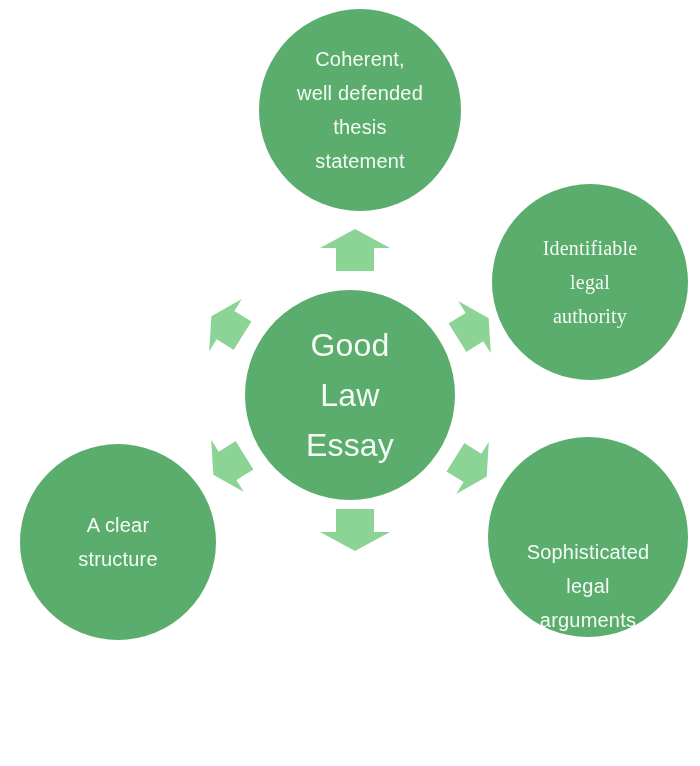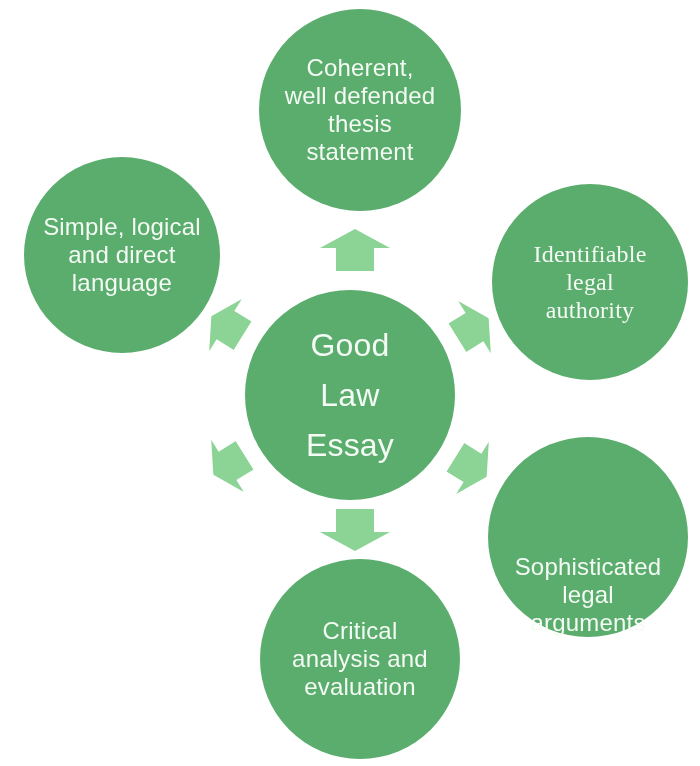--- a/index.html
+++ b/index.html
@@ -20,22 +20,22 @@
     border-radius: 50%;
     background: var(--circle, #5aad6c);
     display: flex;
     align-items: center;
     justify-content: center;
     text-align: center;
   }
   .label {
     color: var(--text, #f4faf4);
     white-space: pre-line;
-    font-size: 24px;
-    line-height: 28px;
+    font-size: 20px;
+    line-height: 34px;
     letter-spacing: 0.2px;
   }
   .center-circle { left: 245px; top: 290px; width: 210px; height: 210px; }
   .center-label  { font-size: 32px; line-height: 50px; }
   .sat-top    { left: 259px; top: 9px;   width: 202px; height: 202px; }
   .sat-tr     { left: 492px; top: 184px; width: 196px; height: 196px; font-family: Liberation Serif, serif; }
   .sat-br     { left: 488px; top: 437px; width: 200px; height: 200px; align-items: flex-end; }
   .sat-bottom { left: 260px; top: 559px; width: 200px; height: 200px; }
   .sat-bl     { left: 20px;  top: 444px; width: 196px; height: 196px; }
   .sat-tl     { left: 24px;  top: 157px; width: 196px; height: 196px; }
@@ -94,26 +94,20 @@
 legal
 authority</span>
   </div>
 
   <div class="circle sat-br">
     <span class="label">Sophisticated
 legal
 arguments</span>
   </div>
 
-  <div class="circle sat-bottom">
-    <span class="label">Critical
-analysis and
-evaluation</span>
+
+  <div class="circle sat-bl">
+    <span class="label">A clear
+structure</span>
   </div>
 
-
-  <div class="circle sat-tl">
-    <span class="label">Simple, logical
-and direct
-language</span>
-  </div>
 
 </div>
 
 </body></html>

